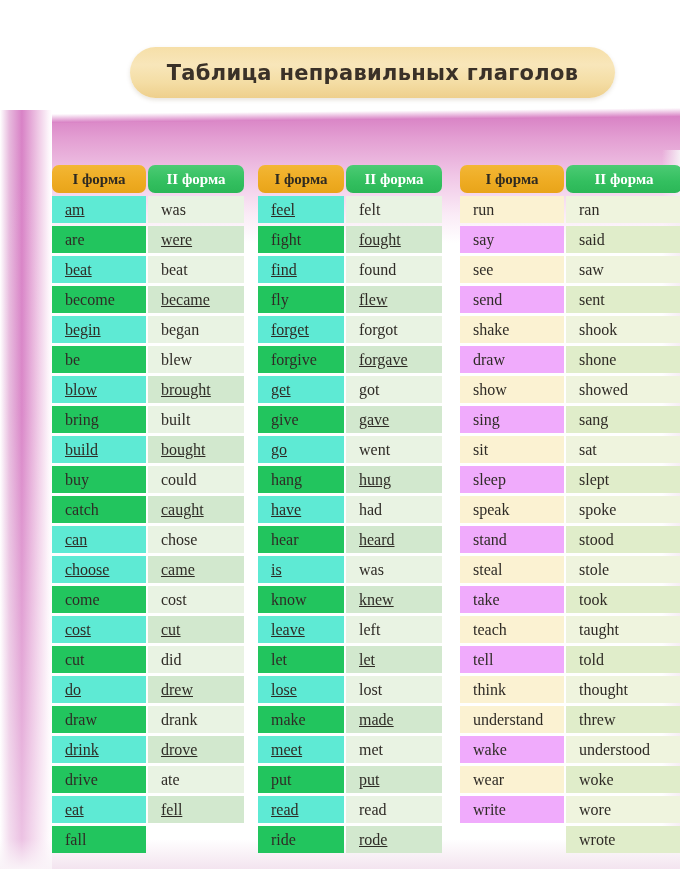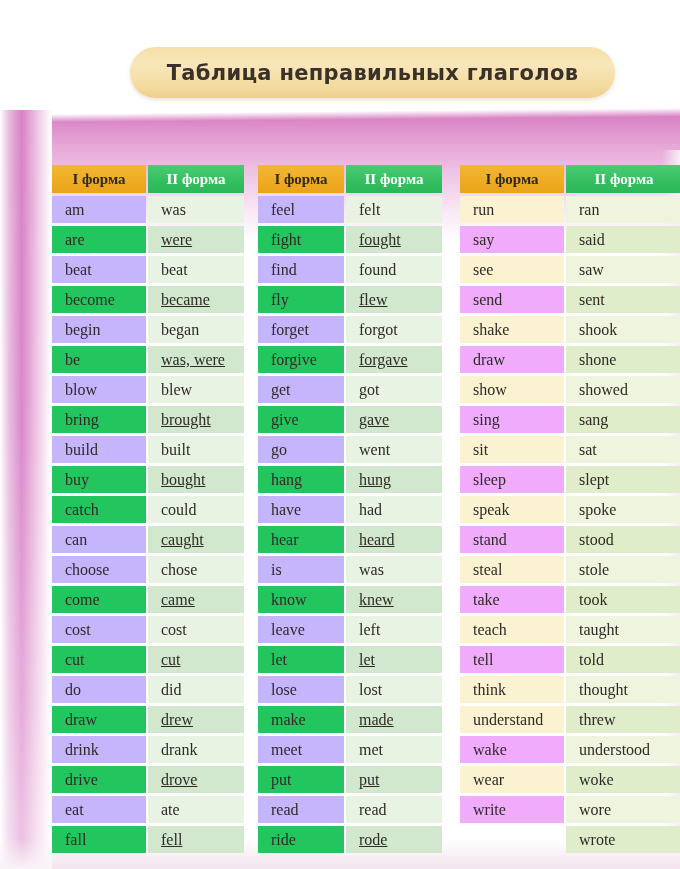--- a/index.html
+++ b/index.html
@@ -141,20 +141,21 @@
   }
 
   .hdr {
     height: 28px;
     line-height: 28px;
     font-family: "Liberation Serif", "DejaVu Serif", serif;
     font-weight: bold;
     font-size: 15px;
     text-align: center;
     white-space: nowrap;
+    border-radius: 7px;
   }
   .hdr-1 {
     background: linear-gradient(to bottom, #f3b735 0%, #eeab22 60%, #e8a419 100%);
     color: #2e2a22;
   }
   .hdr-2 {
     background: linear-gradient(to bottom, #4ccb74 0%, #33bf5f 60%, #2bb757 100%);
     color: #ffffff;
   }
 
@@ -162,21 +163,21 @@
     height: 27px;
     line-height: 27px;
     font-size: 16px;
     color: #2f2b26;
     padding-left: 13px;
     white-space: nowrap;
     overflow: hidden;
   }
 
   
-  .c-a-light { background: #c4b5fd; }
+  .c-a-light { background: #5eead4; text-decoration: underline; }
   .c-a-dark  { background: #22c55e; }
   .c-b-light { background: #e9f3e3; }
   .c-b-dark  { background: #d2e8ce; text-decoration: underline; }
 
   
   .c-c-light { background: #fbf2d2; }
   .c-c-dark  { background: #f0abfc; }
   .c-d-light { background: #eff4de; }
   .c-d-dark  { background: #e0edca; }
 
@@ -237,21 +238,20 @@
             <div class="cell c-a-light">eat</div>
             <div class="cell c-a-dark">fall</div>
           </div>
         <div class="vcol">
           <div class="hdr hdr-2">II форма</div>
         <div class="cell c-b-light">was</div>
             <div class="cell c-b-dark">were</div>
             <div class="cell c-b-light">beat</div>
             <div class="cell c-b-dark">became</div>
             <div class="cell c-b-light">began</div>
-            <div class="cell c-b-dark">was, were</div>
             <div class="cell c-b-light">blew</div>
             <div class="cell c-b-dark">brought</div>
             <div class="cell c-b-light">built</div>
             <div class="cell c-b-dark">bought</div>
             <div class="cell c-b-light">could</div>
             <div class="cell c-b-dark">caught</div>
             <div class="cell c-b-light">chose</div>
             <div class="cell c-b-dark">came</div>
             <div class="cell c-b-light">cost</div>
             <div class="cell c-b-dark">cut</div>

